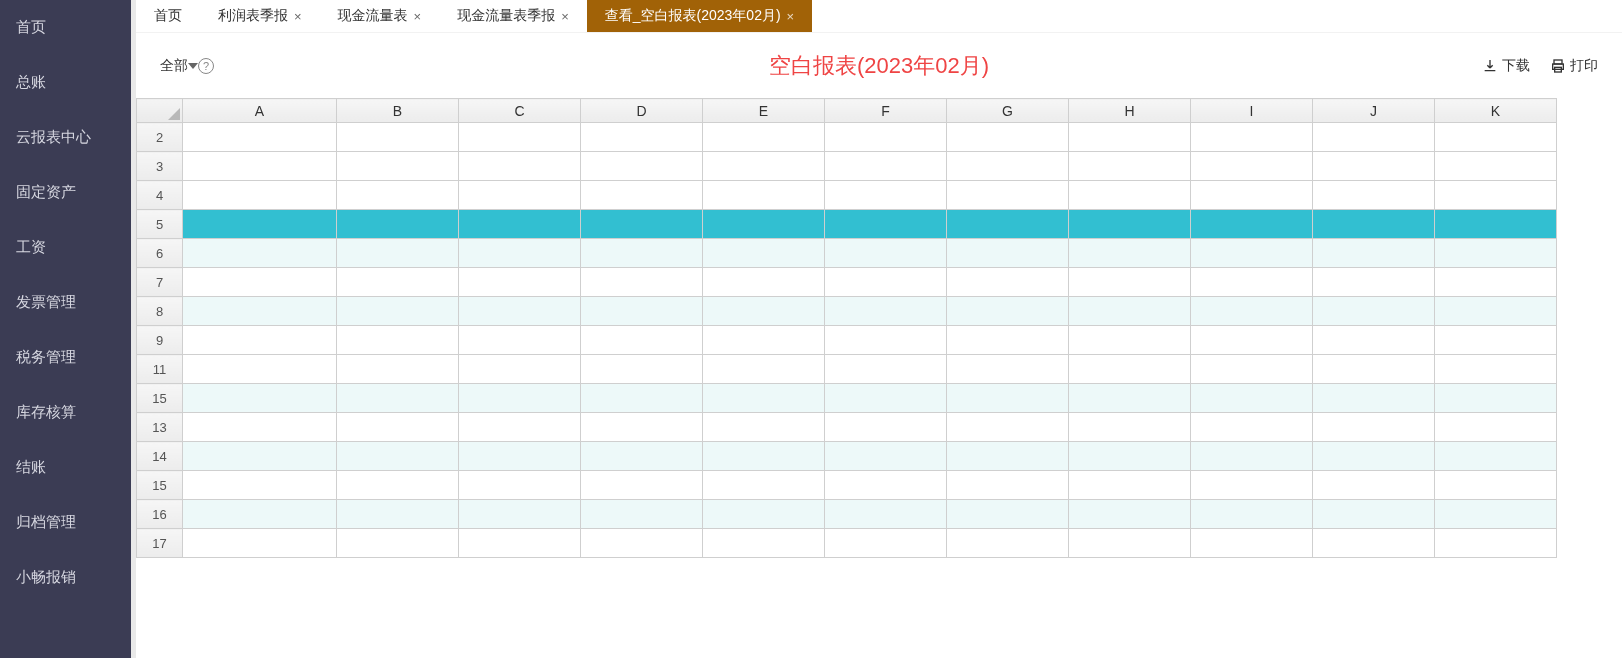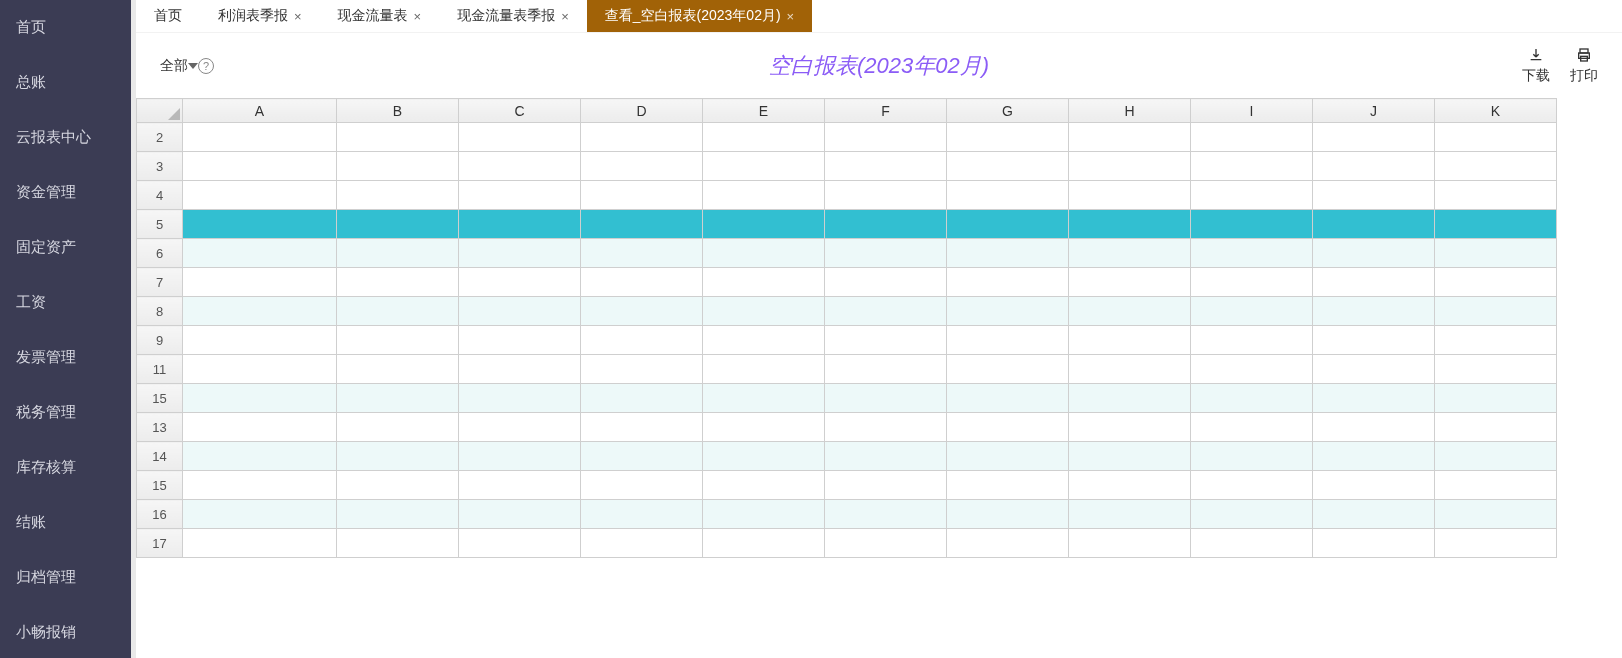--- a/index.html
+++ b/index.html
@@ -83,31 +83,30 @@
   border-radius: 50%;
   display: inline-flex;
   align-items: center; justify-content: center;
   font-size: 11px; color: #888;
 }
 .title {
   position: absolute;
   left: 50%;
   transform: translateX(-50%);
   font-size: 22px;
-  color: #8b5cf6;
-  font-style: italic;
+  color: #ef4444;
 }
 .actions {
   margin-left: auto;
   display: flex;
   gap: 20px;
   font-size: 14px;
   color: #333;
 }
-.iconbtn { display: inline-flex; align-items: center; gap: 4px; cursor: pointer; flex-direction: column; }
+.iconbtn { display: inline-flex; align-items: center; gap: 4px; cursor: pointer; }
 .iconbtn svg { width: 16px; height: 16px; }
 
 
 .sheet { flex: 1; overflow: hidden; }
 .grid { border-collapse: collapse; table-layout: fixed; }
 .grid th, .grid td {
   border: 1px solid #cfcfcf;
   height: 29px;
   font-weight: normal;
   font-size: 14px;
@@ -144,21 +143,20 @@
 .colW { width: 122px; }
 </style>
 </head>
 <body>
 
 <div class="app">
   <nav class="sidebar" id="sidebar">
       <div class="sidebar-item">首页</div>
       <div class="sidebar-item">总账</div>
       <div class="sidebar-item">云报表中心</div>
-      <div class="sidebar-item">资金管理</div>
       <div class="sidebar-item">固定资产</div>
       <div class="sidebar-item">工资</div>
       <div class="sidebar-item">发票管理</div>
       <div class="sidebar-item">税务管理</div>
       <div class="sidebar-item">库存核算</div>
       <div class="sidebar-item">结账</div>
       <div class="sidebar-item">归档管理</div>
       <div class="sidebar-item">小畅报销</div>
     </nav>
 

